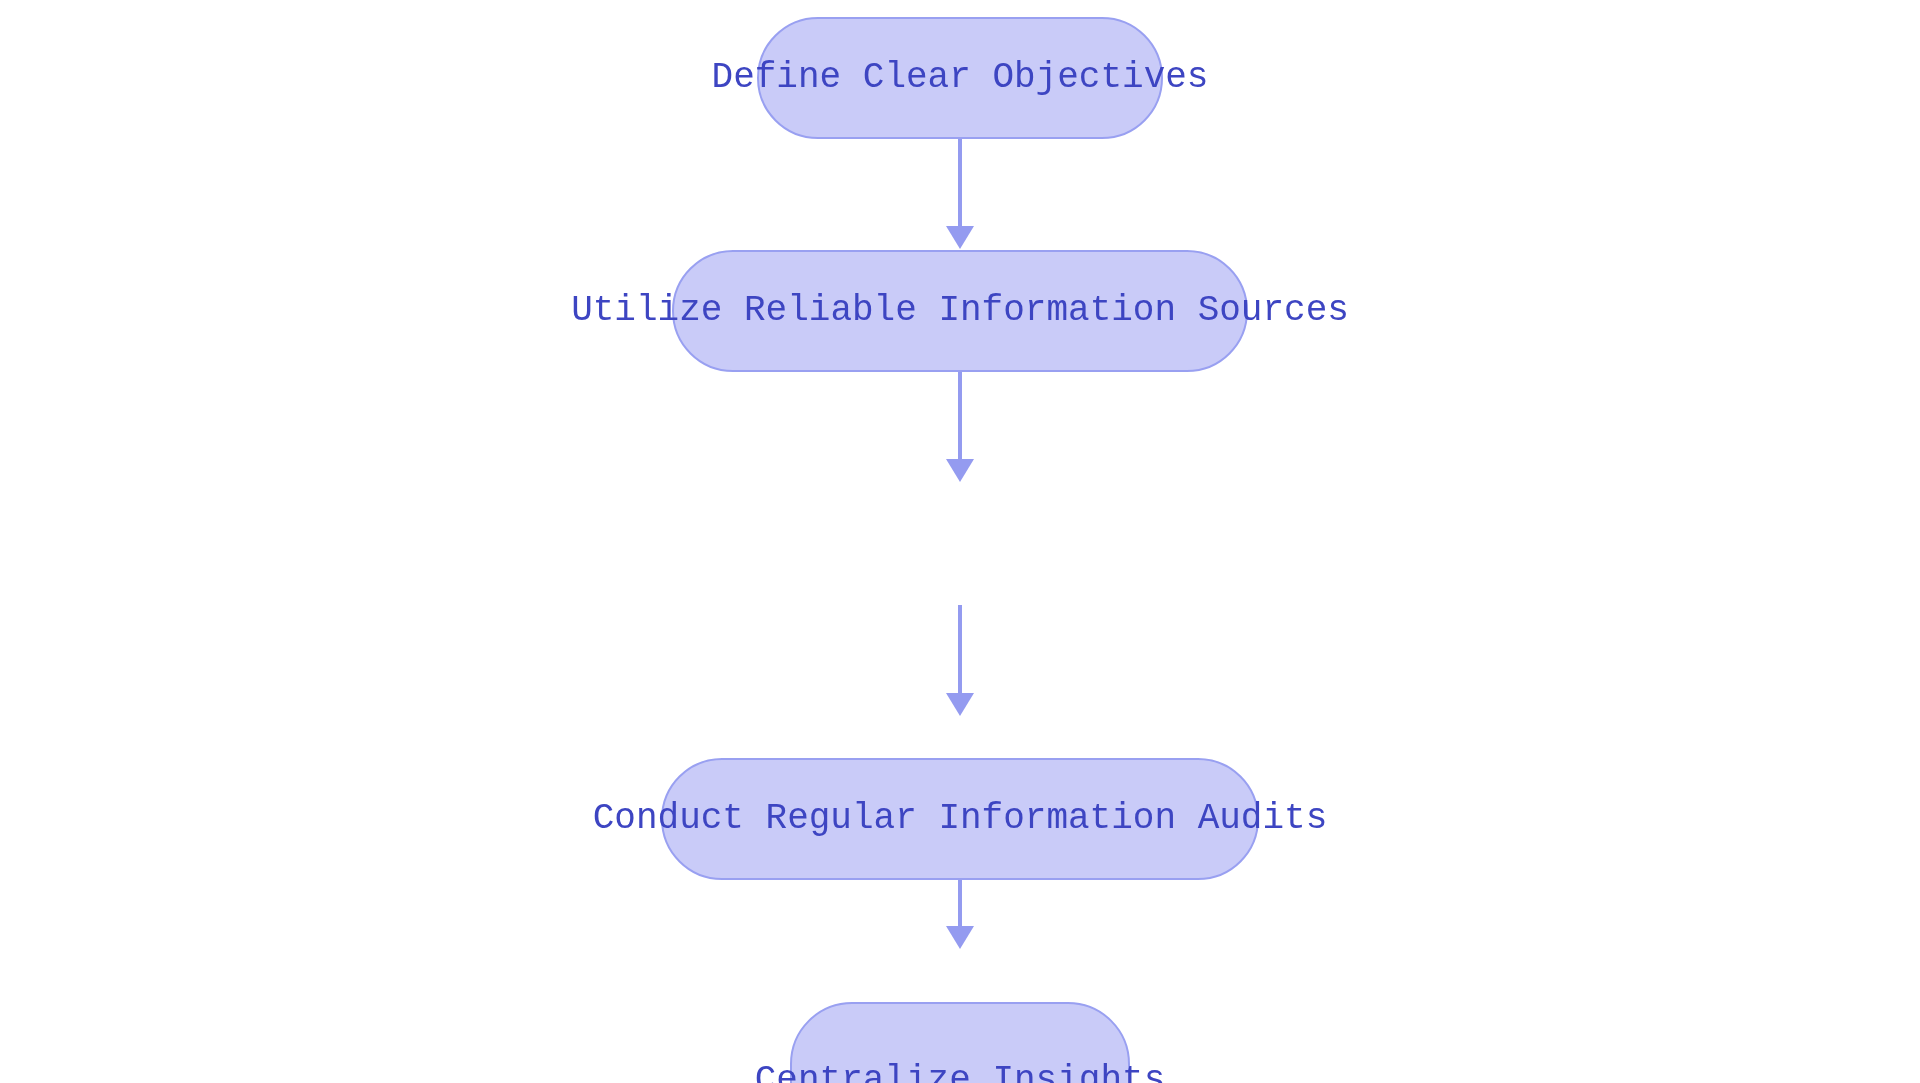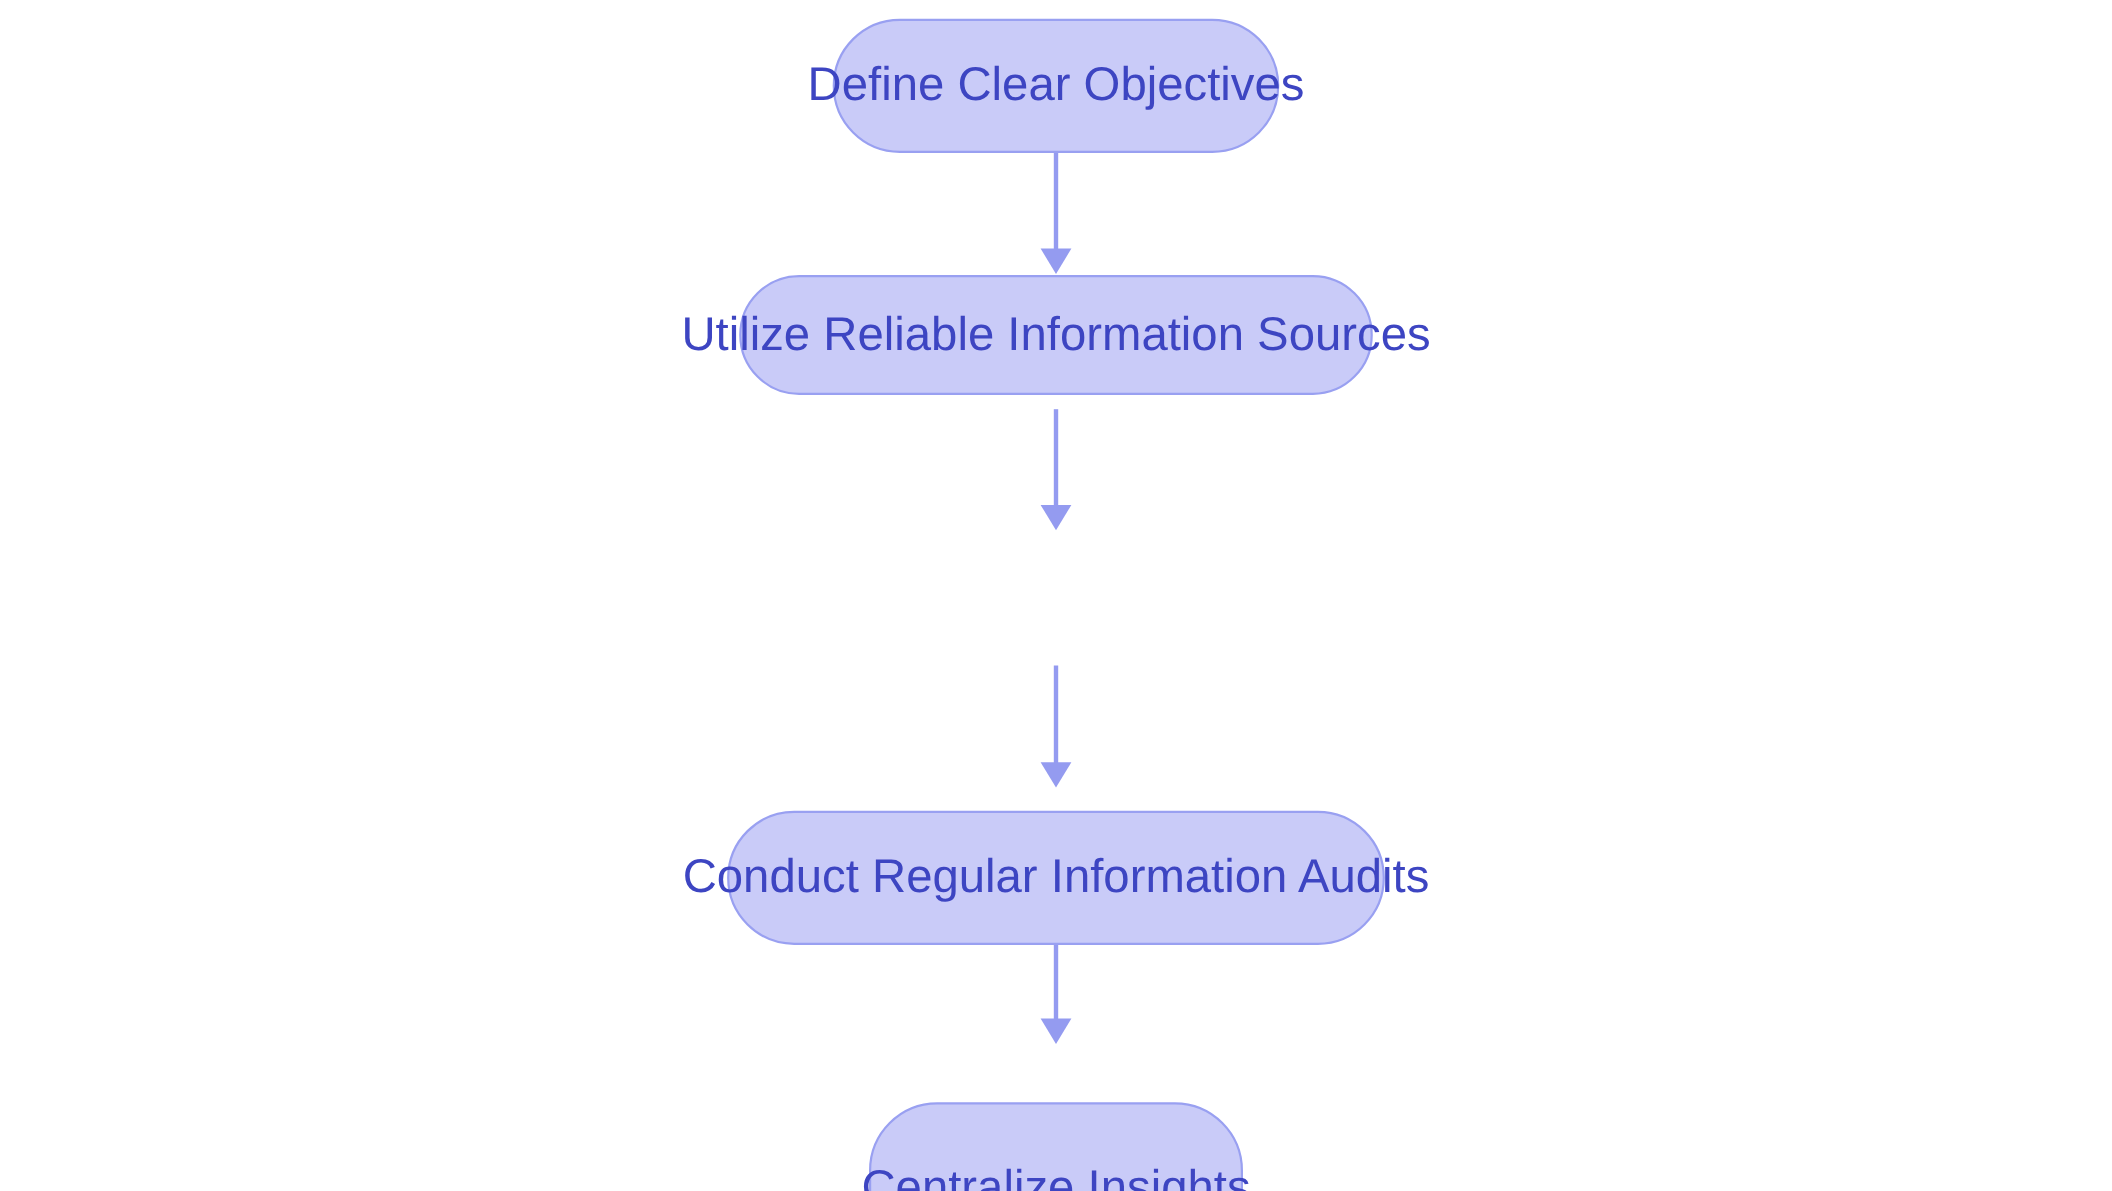--- a/index.html
+++ b/index.html
@@ -34,24 +34,25 @@
     position: absolute;
     background: var(--node-fill);
     border: 2px solid var(--node-border);
     border-radius: 62px;
     display: flex;
     align-items: center;
     justify-content: center;
   }
   .node-label {
     color: var(--node-text);
-    font-size: 43px;
+    font-size: 36px;
     line-height: 1.2;
     white-space: nowrap;
     text-align: right;
+    font-family: Liberation Mono, monospace;
   }
 </style>
 </head>
 <body>
 
 <div class="canvas">
 
   <svg id="edges-svg">
       <line x1="960" y1="139" x2="960" y2="232" stroke="#949bf0" stroke-width="4"></line>
       <polygon points="946,226 974,226 960,249" fill="#949bf0"></polygon>
@@ -60,26 +61,26 @@
       <line x1="960" y1="605" x2="960" y2="699" stroke="#949bf0" stroke-width="4"></line>
       <polygon points="946,693 974,693 960,716" fill="#949bf0"></polygon>
       <line x1="960" y1="839" x2="960" y2="932" stroke="#949bf0" stroke-width="4"></line>
       <polygon points="946,926 974,926 960,949" fill="#949bf0"></polygon>
     </svg>
 
   <div class="node" style="left:757px; top:17px; width:406px; height:122px;">
     <span class="node-label">Define Clear Objectives</span>
   </div>
 
-  <div class="node" style="left:672px; top:250px; width:576px; height:109px;">
+  <div class="node" style="left:672px; top:250px; width:576px; height:122px;">
     <span class="node-label">Utilize Reliable Information Sources</span>
   </div>
 
 
-  <div class="node" style="left:661px; top:737px; width:598px; height:122px;">
+  <div class="node" style="left:661px; top:758px; width:598px; height:122px;">
     <span class="node-label">Conduct Regular Information Audits</span>
   </div>
 
   <div class="node" style="left:790px; top:1002px; width:340px; height:158px;">
     <span class="node-label">Centralize Insights</span>
   </div>
 
 </div>
 
 </body></html>

